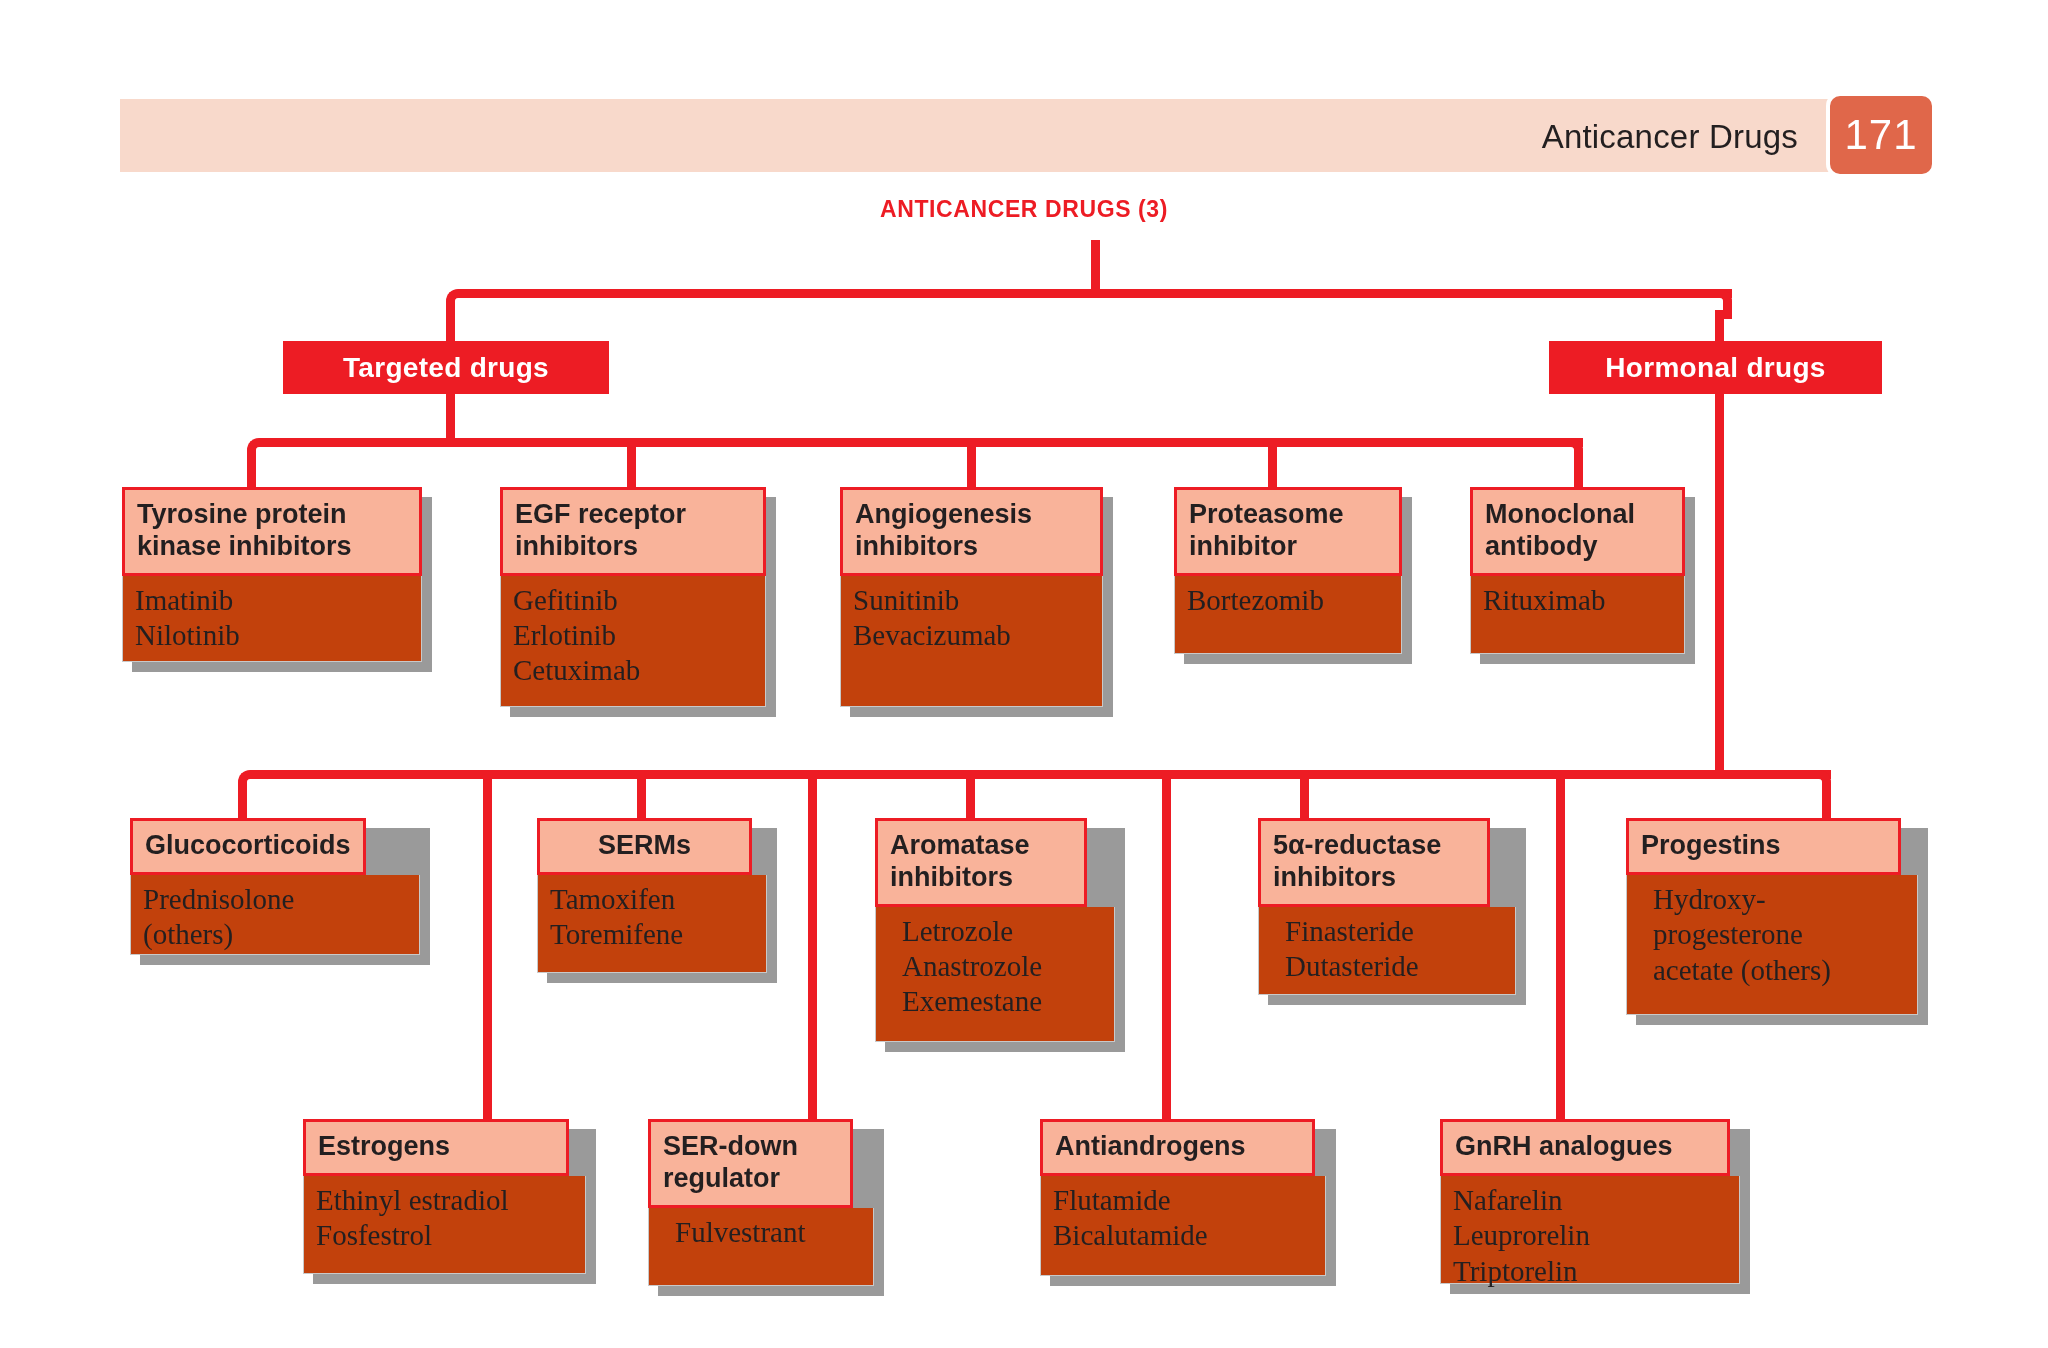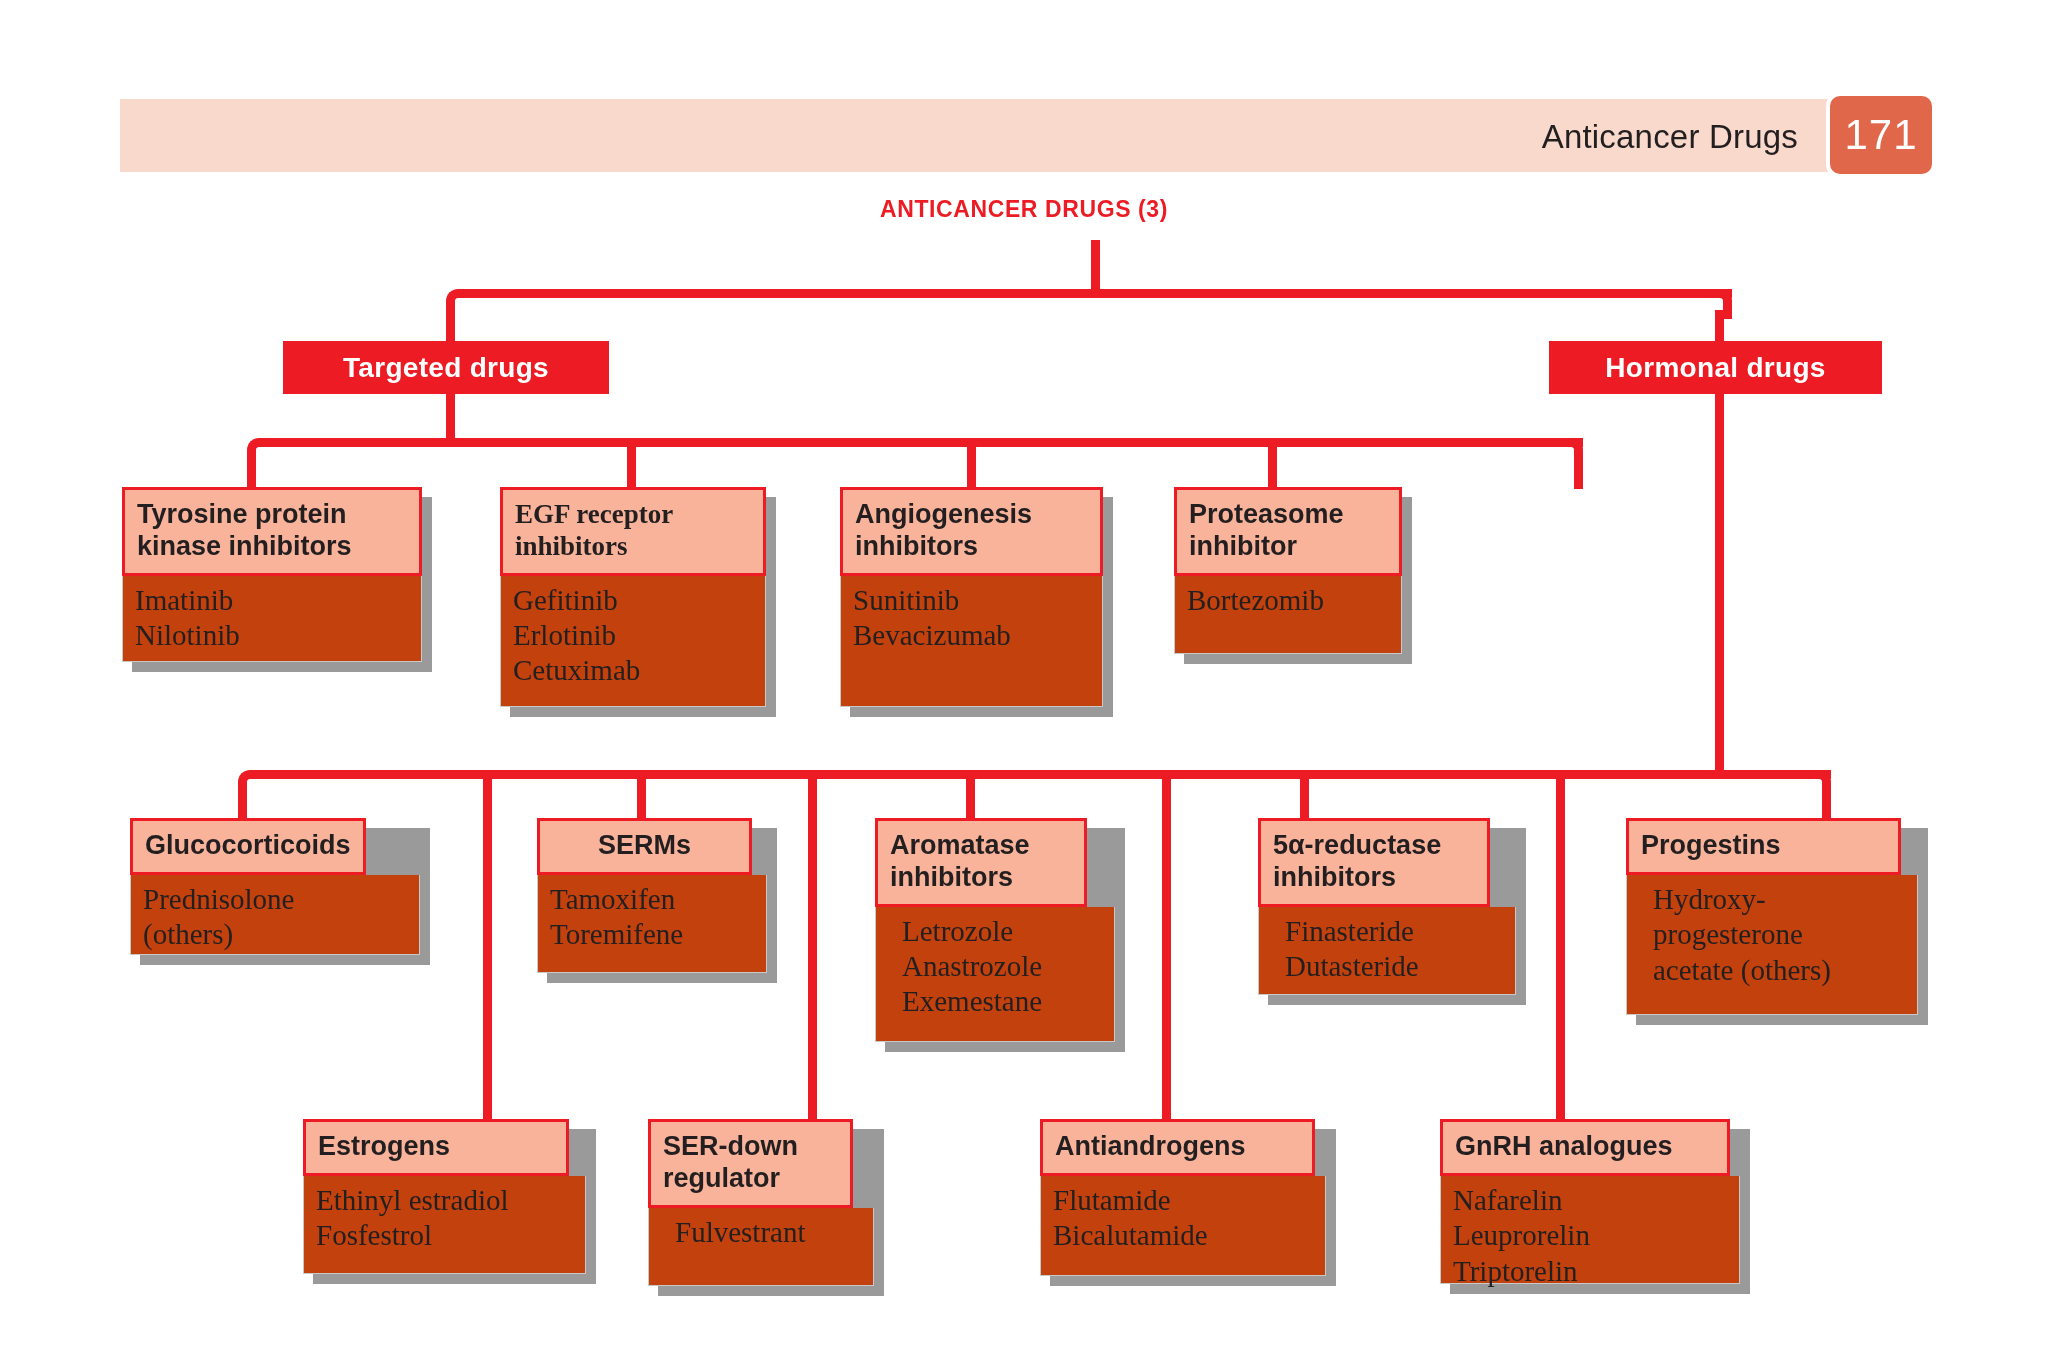--- a/index.html
+++ b/index.html
@@ -191,21 +191,21 @@
     <div class="head" style="white-space:pre-line;">Tyrosine protein
 kinase inhibitors</div>
     <div class="body" style="height:86px;">
       <div class="ln-item">Imatinib</div>
       <div class="ln-item">Nilotinib</div>
     </div>
   </div>
 
   <div class="node" style="left:500px; top:487px; width:266px;">
     <div class="shadow"></div>
-    <div class="head" style="white-space:pre-line;font-family:Liberation Serif, serif;">EGF receptor
+    <div class="head" style="white-space:pre-line;">EGF receptor
 inhibitors</div>
     <div class="body" style="height:131px;">
       <div class="ln-item">Gefitinib</div>
       <div class="ln-item">Erlotinib</div>
       <div class="ln-item">Cetuximab</div>
     </div>
   </div>
 
   <div class="node" style="left:840px; top:487px; width:263px;">
     <div class="shadow"></div>
@@ -219,20 +219,28 @@
 
   <div class="node" style="left:1174px; top:487px; width:228px;">
     <div class="shadow"></div>
     <div class="head" style="white-space:pre-line;">Proteasome
 inhibitor</div>
     <div class="body" style="height:78px;">
       <div class="ln-item">Bortezomib</div>
     </div>
   </div>
 
+  <div class="node" style="left:1470px; top:487px; width:215px;">
+    <div class="shadow"></div>
+    <div class="head" style="white-space:pre-line;">Monoclonal
+antibody</div>
+    <div class="body" style="height:78px;">
+      <div class="ln-item">Rituximab</div>
+    </div>
+  </div>
 
   <div class="ln v" style="left:1715px; top:394px; height:382px;"></div>
   <div class="corner tl" style="left:238px; top:770px; width:26px; height:30px;"></div>
   <div class="ln h" style="left:258px; top:770px; width:1573px;"></div>
   <div class="corner tr" style="left:1805px; top:770px; width:26px; height:30px;"></div>
 
   <div class="ln v" style="left:238px; top:791px; height:29px;"></div>
   <div class="ln v" style="left:637px; top:770px; height:50px;"></div>
   <div class="ln v" style="left:966px; top:770px; height:50px;"></div>
   <div class="ln v" style="left:1300px; top:770px; height:50px;"></div>

